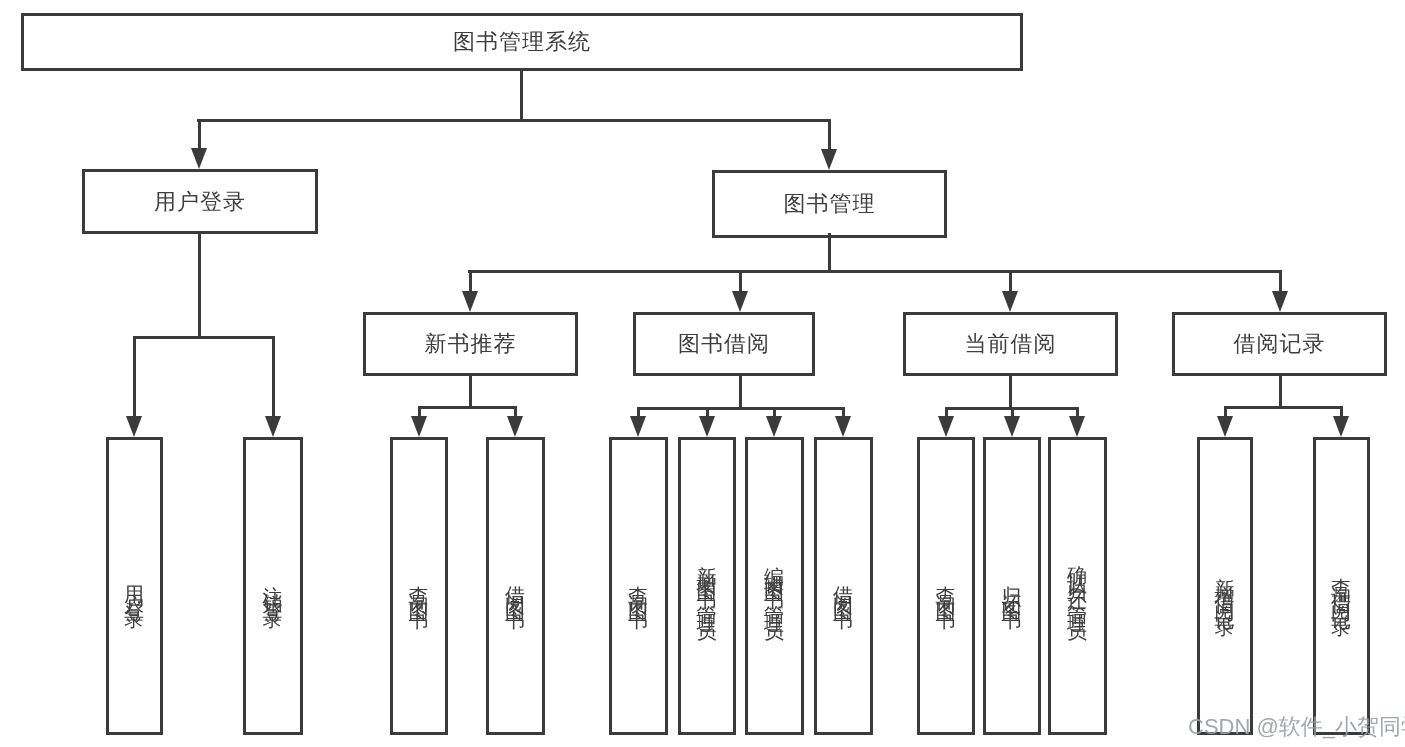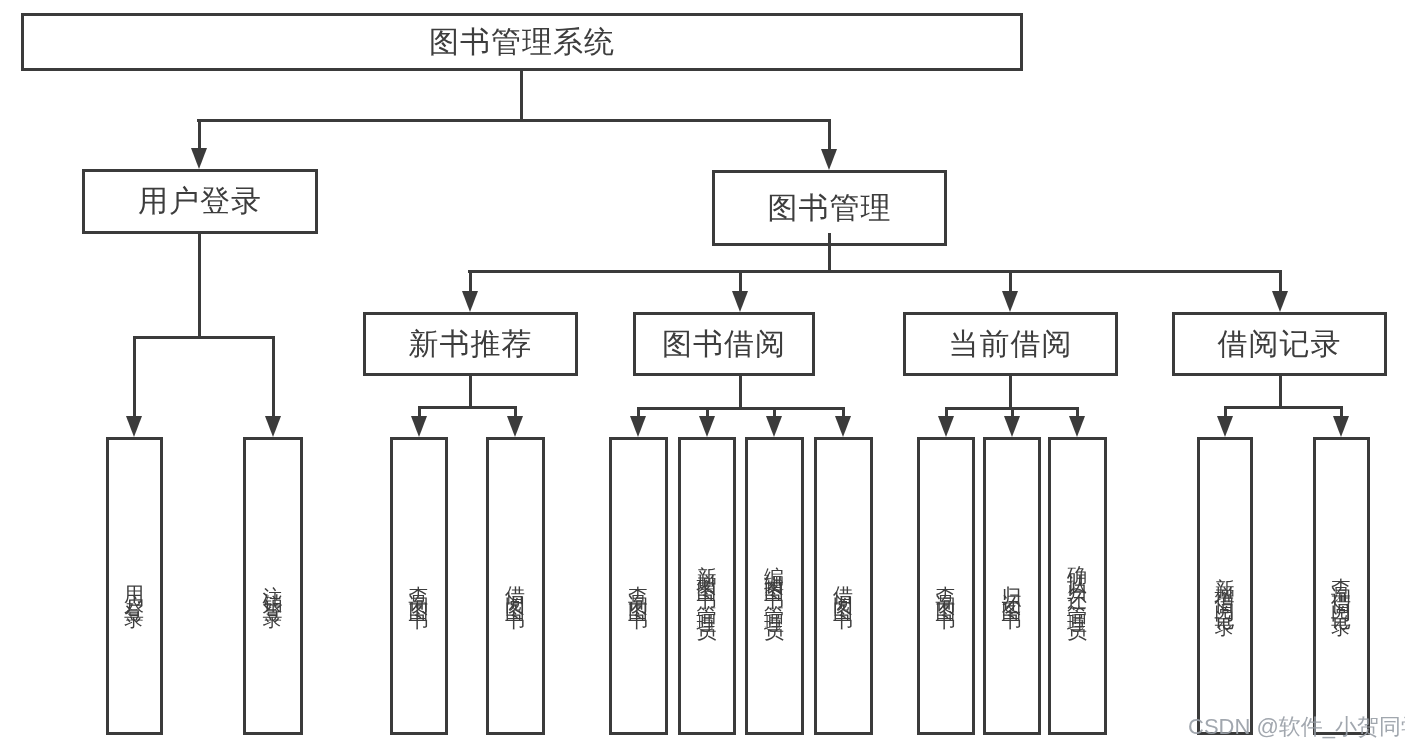--- a/index.html
+++ b/index.html
@@ -22,21 +22,21 @@
     position: absolute;
     box-sizing: border-box;
     border: 3px solid var(--line);
     background: #fff;
     display: flex;
     align-items: center;
     justify-content: center;
     color: var(--text);
   }
   .hlabel {
-    font-size: 30px;
+    font-size: 22px;
     letter-spacing: 1px;
     white-space: nowrap;
   }
   .vtext {
     writing-mode: vertical-rl;
     text-orientation: mixed;
     font-size: 20px;
     letter-spacing: 8px;
     line-height: 1;
   }
@@ -65,21 +65,21 @@
 
 <div class="diagram">
 
   <div class="node" style="left:21px; top:13px; width:1002px; height:58px">
     <span class="hlabel">图书管理系统</span>
   </div>
 
   <div class="node" style="left:82px; top:169px; width:236px; height:65px">
     <span class="hlabel">用户登录</span>
   </div>
-  <div class="node" style="left:712px; top:170px; width:235px; height:76px">
+  <div class="node" style="left:712px; top:170px; width:235px; height:68px">
     <span class="hlabel">图书管理</span>
   </div>
 
   <div class="node" style="left:363px; top:312px; width:215px; height:64px">
     <span class="hlabel">新书推荐</span>
   </div>
   <div class="node" style="left:633px; top:312px; width:182px; height:64px">
     <span class="hlabel">图书借阅</span>
   </div>
   <div class="node" style="left:903px; top:312px; width:215px; height:64px">

